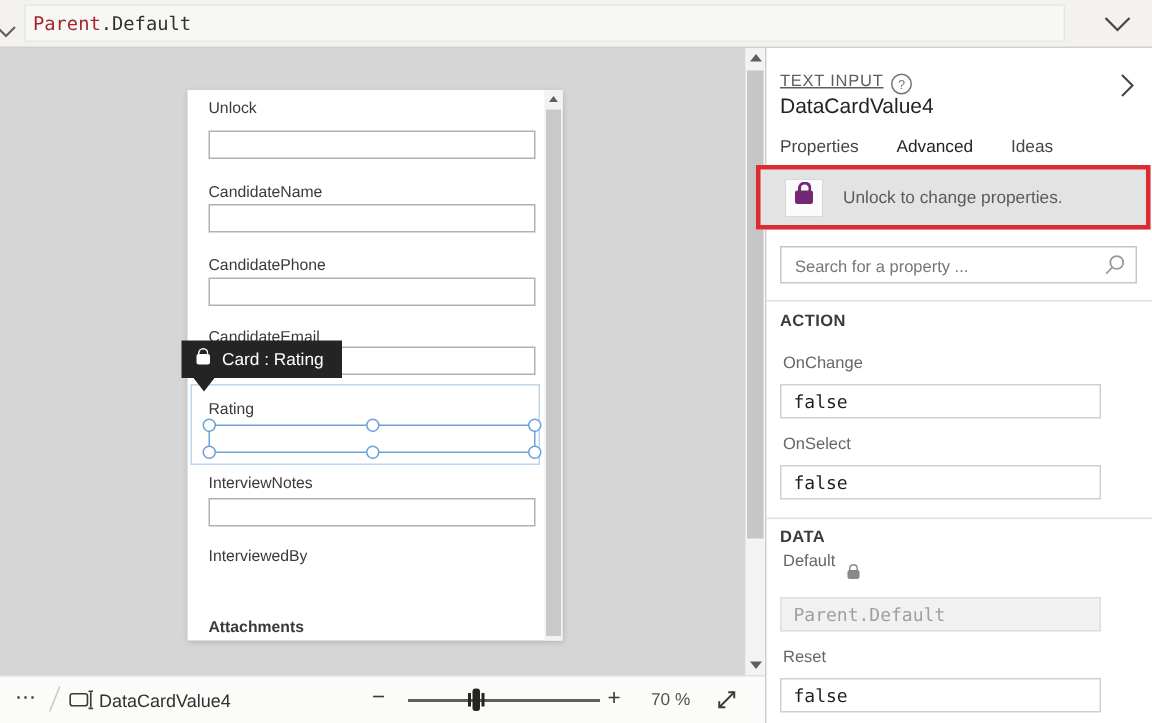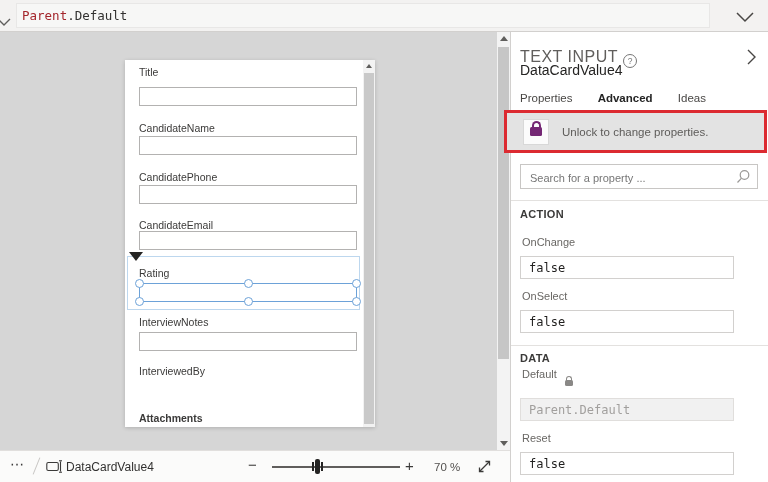--- a/index.html
+++ b/index.html
@@ -64,30 +64,30 @@
   .lock-purple{background:var(--brand-purple,#742774);}
   .lock-purple::before{border-color:var(--brand-purple,#742774);}
   .lock-white{width:9px;height:7px;background:#fff;}
   .lock-white::before{top:-4px;left:1px;width:7px;height:7px;border-width:1.5px;border-color:#fff;}
   .lock-gray{width:8px;height:6px;background:#8a8886;}
   .lock-gray::before{top:-4px;left:1px;width:6px;height:6px;border-width:1.5px;border-color:#8a8886;}
 
   
   .panel{position:absolute;left:510px;top:32px;width:258px;height:450px;background:#fff;
          border-left:1px solid #d2d0ce;box-sizing:border-box;}
-  .panel-type{position:absolute;left:9px;top:16px;font-size:16px;letter-spacing:.5px;color:#605e5c;}
+  .panel-type{position:absolute;left:9px;top:16px;font-size:11px;letter-spacing:.5px;color:#605e5c;text-decoration:underline;}
   .help-icon{display:inline-block;width:12px;height:12px;border:1px solid #767676;border-radius:50%;
              font-size:8.5px;line-height:12px;text-align:center;color:#767676;vertical-align:-2px;margin-left:5px;
              letter-spacing:0;}
   .help-icon::after{content:"?";}
   .panel-chevron-right{position:absolute;right:12px;top:17px;}
   .panel-name{position:absolute;left:9px;top:30px;font-size:14px;color:#252423;}
   .tabs{position:absolute;left:9px;top:60px;font-size:11.5px;color:#484644;}
   .tab{display:inline-block;margin-right:22px;}
-  .tab.active{font-weight:700;color:#242424;}
+  .tab.active{font-weight:400;color:#242424;}
 
   .red-box{position:absolute;left:-7px;top:78px;width:263px;height:43px;
            border:3px solid var(--accent-red,#dc2a31);background:#e3e3e3;box-sizing:border-box;z-index:3;}
   .banner-inner{position:absolute;left:16px;top:5px;right:4px;bottom:5px;display:flex;align-items:center;}
   .banner-locksq{width:26px;height:26px;background:#fbfbfb;border:1px solid #d8d8d8;
                  display:flex;align-items:center;justify-content:center;box-sizing:border-box;}
   .banner-text{margin-left:13px;font-size:11.5px;color:#5d5b59;}
 
   .search-box{position:absolute;left:9px;top:132px;width:238px;height:25px;border:1px solid #c8c6c4;
               box-sizing:border-box;background:#fff;}
@@ -137,21 +137,21 @@
       <svg width="18" height="11" viewBox="0 0 18 11">
           <polyline points="1,1 9,9 17,1" fill="none" stroke="#484644" stroke-width="1.5"></polyline>
         </svg>
     </span>
   </div>
 
   <div class="canvas">
 
     <div class="card">
 
-      <div class="fld-label" style="top:6px">Title</div>
+      <div class="fld-label" style="top:6px">Unlock</div>
       <div class="fld-input" style="top:27px"></div>
 
       <div class="fld-label" style="top:62px">CandidateName</div>
       <div class="fld-input" style="top:76px"></div>
 
       <div class="fld-label" style="top:111px">CandidatePhone</div>
       <div class="fld-input" style="top:125px"></div>
 
       <div class="fld-label" style="top:159px">CandidateEmail</div>
       <div class="fld-input" style="top:171px"></div>
@@ -176,20 +176,24 @@
 
     <div class="card-outline"></div>
 
     <div class="handle" style="left:135px;top:247px"></div>
     <div class="handle" style="left:244px;top:247px"></div>
     <div class="handle" style="left:352px;top:247px"></div>
     <div class="handle" style="left:135px;top:265px"></div>
     <div class="handle" style="left:244px;top:265px"></div>
     <div class="handle" style="left:352px;top:265px"></div>
 
+    <div class="tooltip">
+      <span class="lock lock-white" style="margin-right:8px"></span>
+      <span>Card : Rating</span>
+    </div>
     <div class="tt-arrow-wrap">
         <div class="tt-tri"></div>
       </div>
 
     <div class="canvas-scroll">
       <div class="scroll-btn" style="top:0">
           <div class="tri-up"></div>
         </div>
       <div class="canvas-thumb"></div>
       <div class="scroll-btn" style="bottom:0;top:auto;position:absolute">

